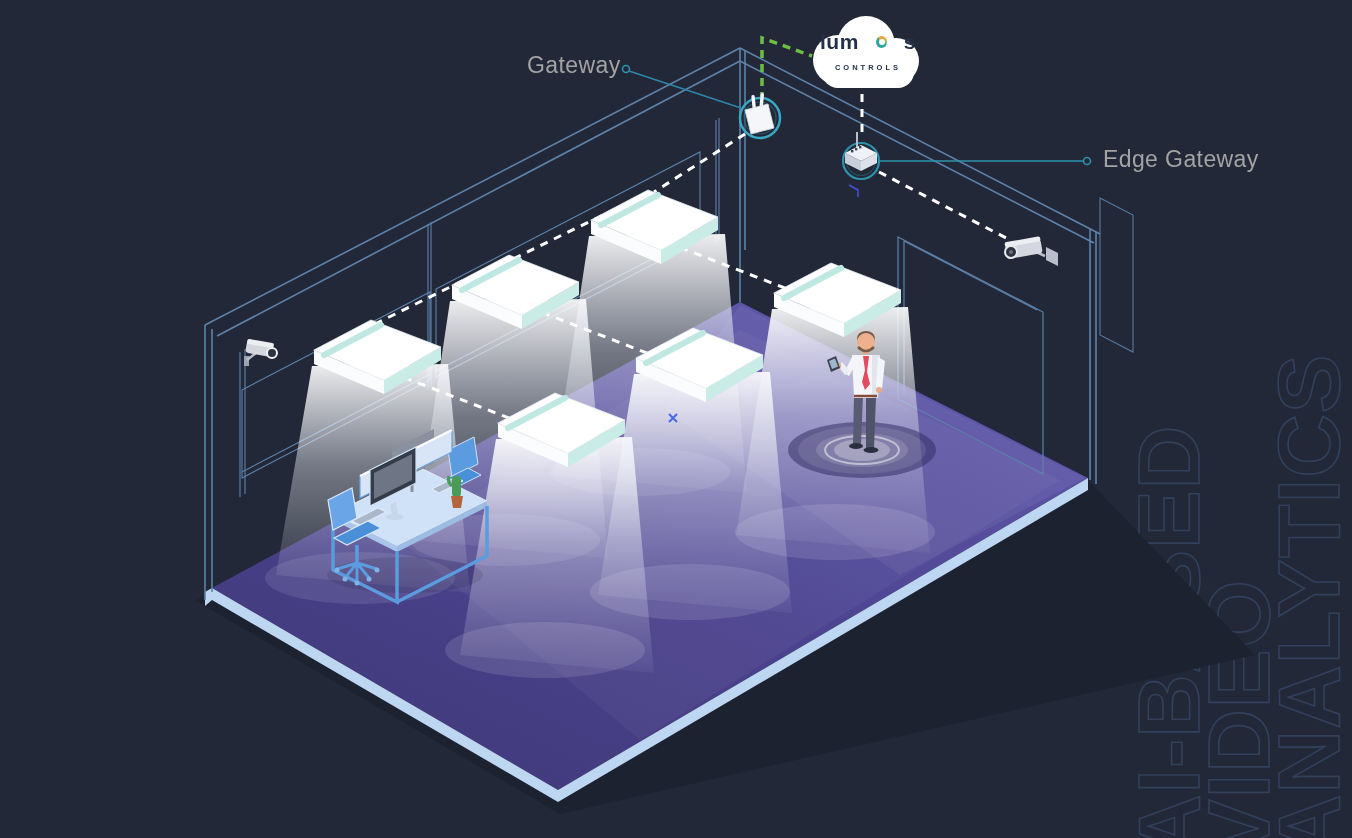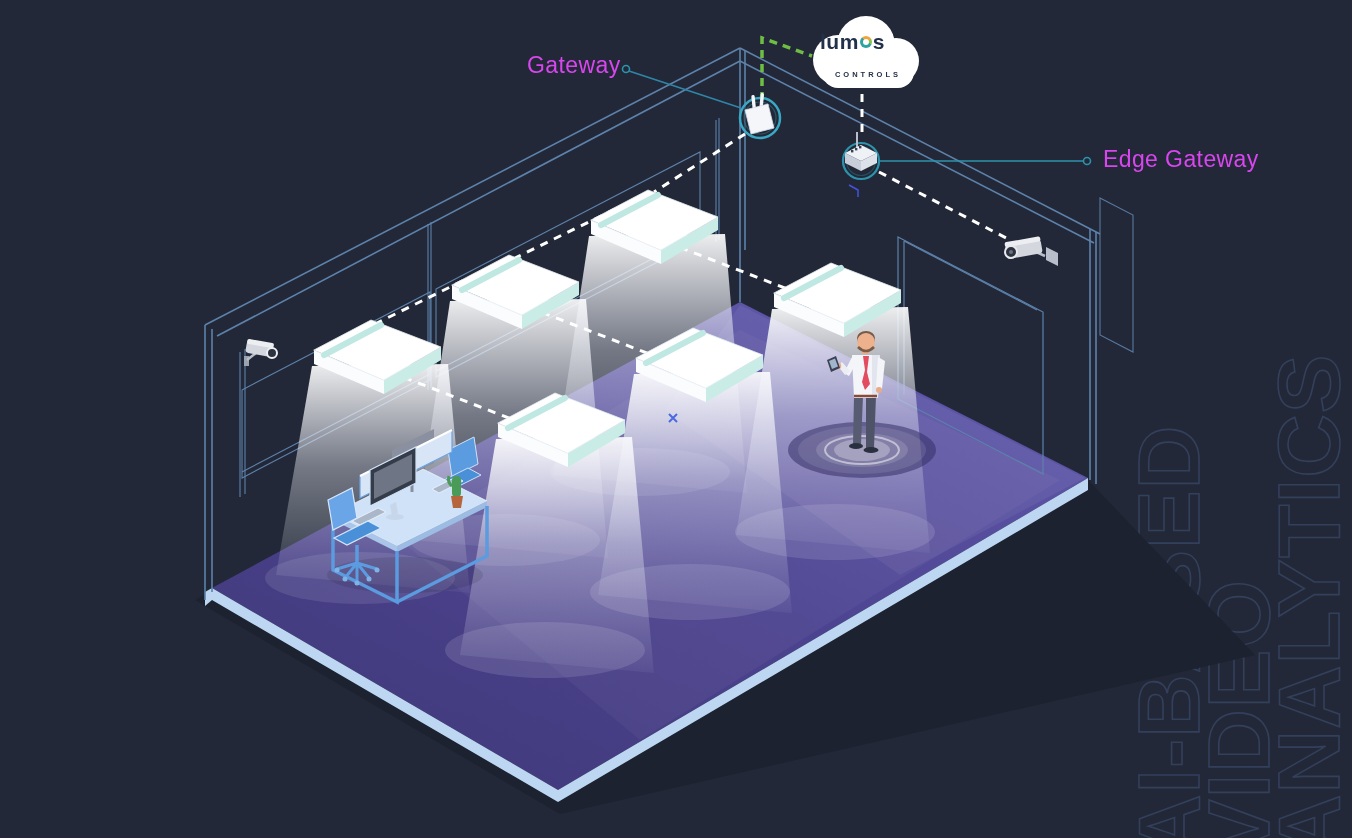--- a/index.html
+++ b/index.html
@@ -4,32 +4,32 @@
 <style>
   html,body{margin:0;padding:0;background:#222837;width:1352px;height:838px;overflow:hidden;}
   #stage{position:relative;width:1352px;height:838px;background:#222837;font-family:"Liberation Sans",sans-serif;}
   #scene{position:absolute;left:0;top:0;z-index:2;}
   
   .wm{position:absolute;top:858px;transform:rotate(-90deg);transform-origin:top left;
       font:700 88px "Liberation Sans",sans-serif;line-height:1;white-space:nowrap;
       color:#222837;-webkit-text-stroke:1.6px #33405c;letter-spacing:1px;z-index:1;}
   .wm1{left:1125px;} .wm2{left:1195px;} .wm3{left:1265px;}
   
-  .label{position:absolute;color:#d946ef;font:400 23px "Liberation Sans",sans-serif;
+  .label{position:absolute;color:#a3a3a3;font:400 23px "Liberation Sans",sans-serif;
          letter-spacing:.4px;z-index:3;}
   .label-gateway{left:527px;top:52px;}
   .label-edge{left:1103px;top:146px;}
   
   .cloud-logo{position:absolute;left:820px;top:30px;width:96px;text-align:center;z-index:3;color:#23304a;}
-  .brand{font:600 21px "Liberation Sans",sans-serif;letter-spacing:.5px;display:flex;align-items:center;justify-content:flex-start;gap:0;}
+  .brand{font:600 21px "Liberation Sans",sans-serif;letter-spacing:.5px;display:flex;align-items:center;justify-content:center;gap:16px;}
   .brand-o{display:inline-block;width:12px;height:12px;border-radius:50%;margin:0 1px;position:relative;
            background:conic-gradient(from -40deg,#f0a43c 0 95deg,#8bc34a 95deg 150deg,#2fa3a0 150deg 360deg);}
   .brand-o::after{content:"";position:absolute;left:3px;top:3px;width:6px;height:6px;border-radius:50%;background:#ffffff;}
   .brand-o .hidden-letter{font-size:0;}
-  .cloud-sub{font:700 7.5px "Liberation Sans",sans-serif;letter-spacing:3px;margin-top:16px;}
+  .cloud-sub{font:700 7.5px "Liberation Sans",sans-serif;letter-spacing:3px;margin-top:9px;}
 </style>
 </head>
 <body>
 
 <div id="stage">
 
   <div class="wm wm1">AI-BASED</div>
   <div class="wm wm2">VIDEO</div>
   <div class="wm wm3">ANALYTICS</div>
 

